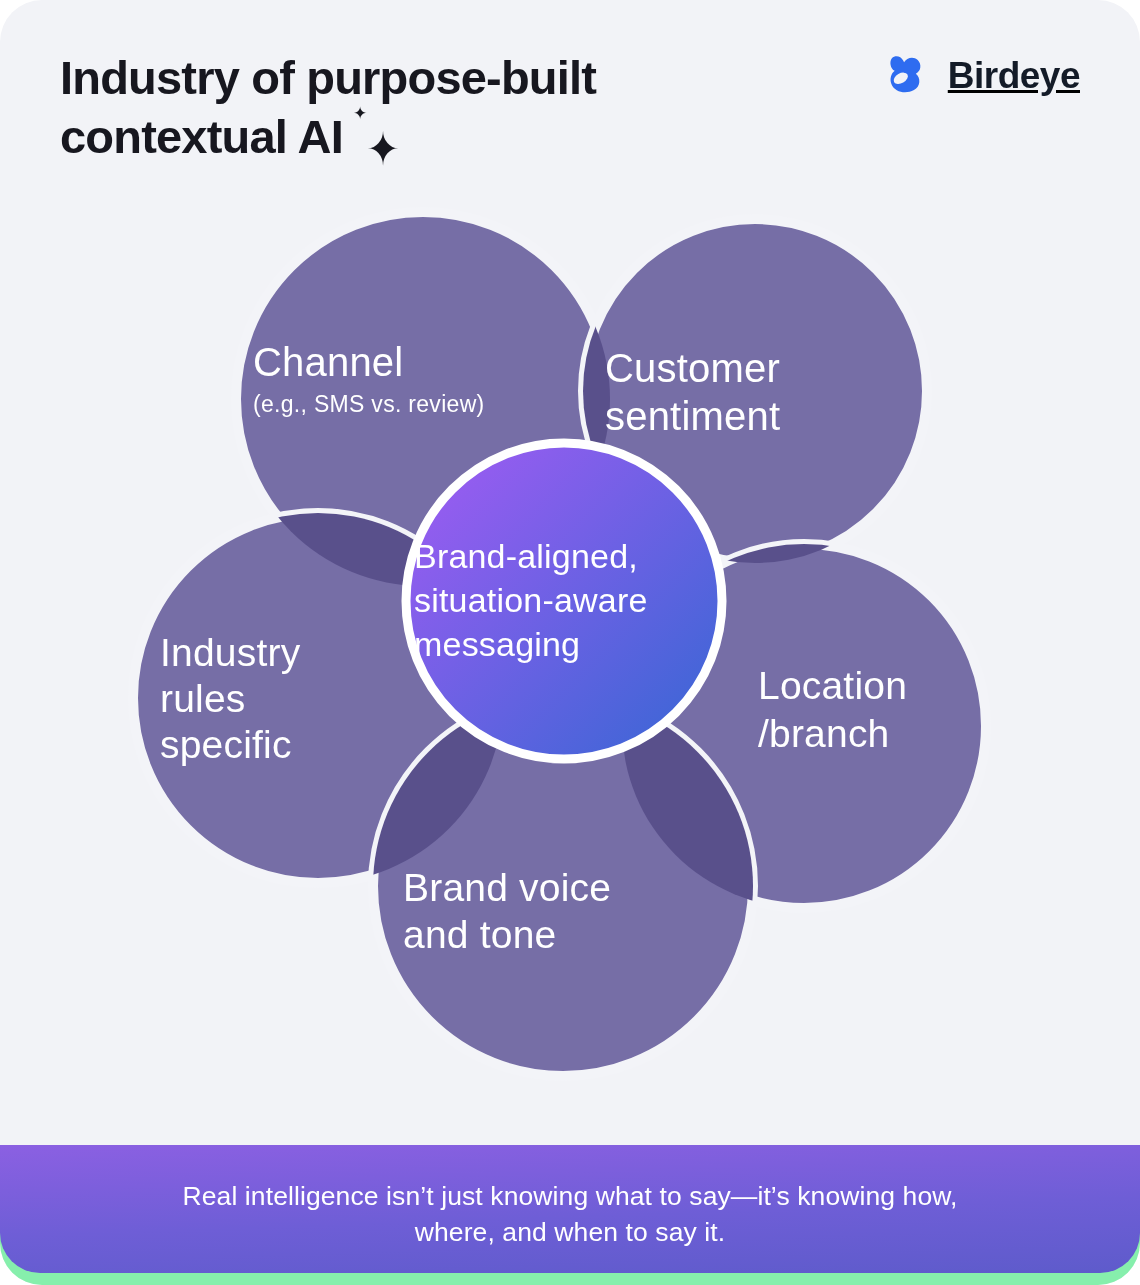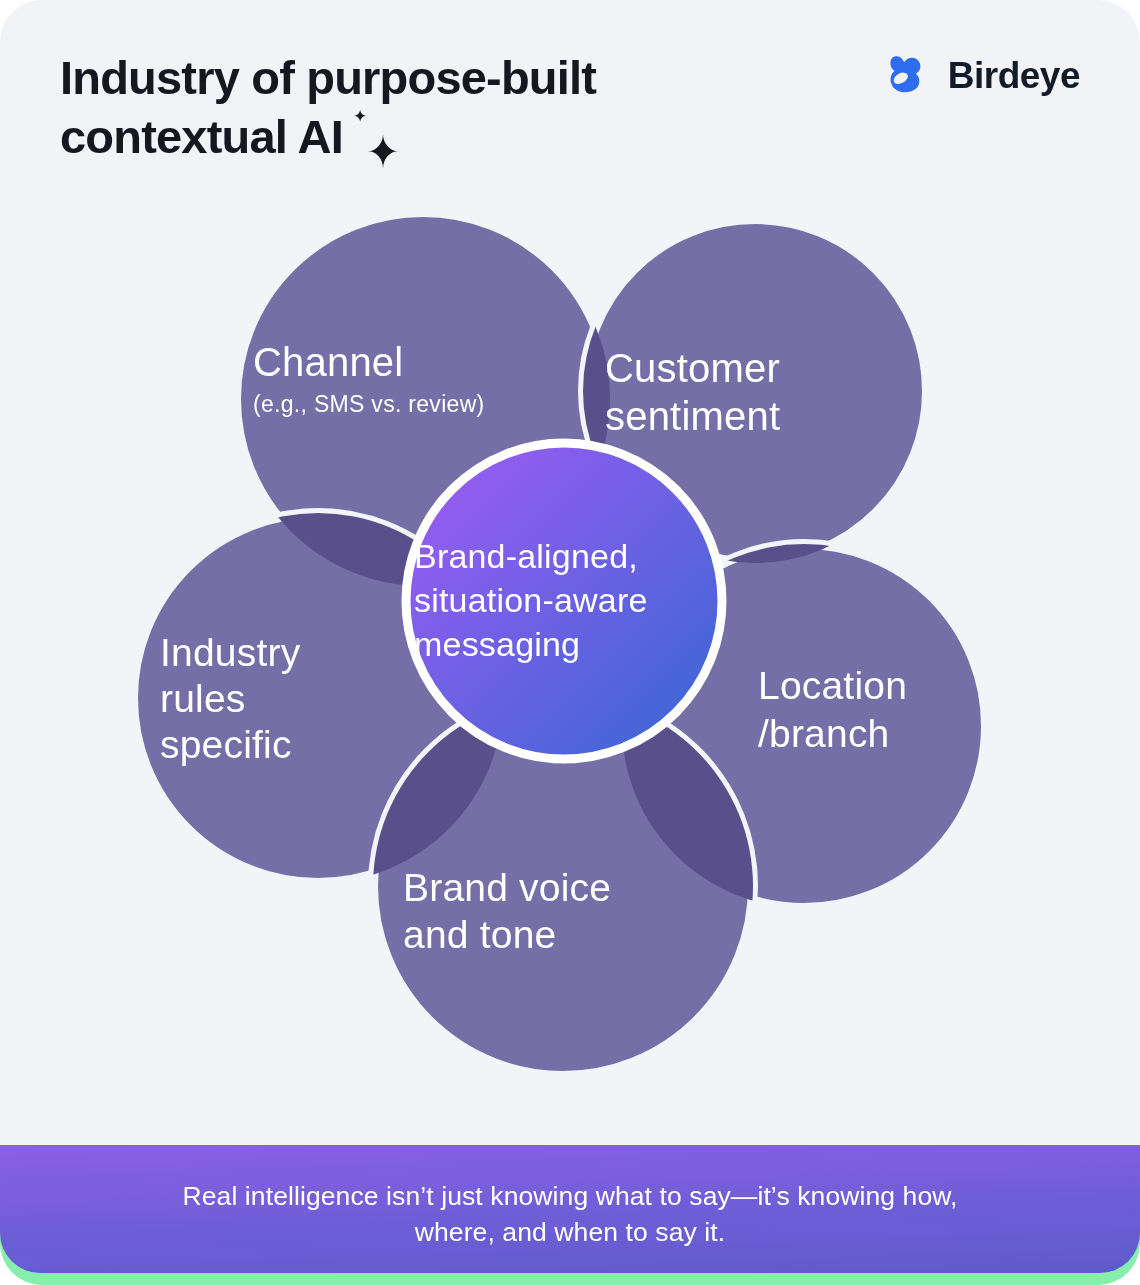--- a/index.html
+++ b/index.html
@@ -8,31 +8,31 @@
     background:#F2F3F7; border-radius:42px; overflow:hidden;
     font-family:"Liberation Sans", sans-serif;
   }
   
   .title {
     position:absolute; left:60px; top:48px;
     font-size:47px; line-height:59px; font-weight:600;
     color:#17171F; letter-spacing:-0.8px;
   }
   .title-line { display:block; }
-  .title-line2-wrap { display:flex; align-items:flex-end; }
+  .title-line2-wrap { display:flex; align-items:flex-start; }
   .sparkle-wrap { position:relative; display:inline-block; width:52px; height:56px; margin-left:6px; }
   .sparkle-big {
     position:absolute; right:2px; bottom:-6px; font-size:40px; line-height:40px;
     font-family:"DejaVu Sans", sans-serif; color:#17171F; transform:scaleY(1.15);
   }
   .sparkle-small {
     position:absolute; left:4px; top:-2px; font-size:17px; line-height:17px;
     font-family:"DejaVu Sans", sans-serif; color:#17171F;
   }
-  .logo { position:absolute; top:54px; right:60px; display:flex; align-items:center; gap:19px; }
+  .logo { position:absolute; top:54px; right:60px; display:flex; align-items:center; gap:19px;text-decoration:underline; }
   .logo svg { display:block; }
   .logo-text { font-size:37px; font-weight:800; color:#141B28; letter-spacing:-0.5px; }
 
   
   .flower { position:absolute; left:0; top:0; }
   .outer-circle { stroke:#F3F4F8; stroke-width:10; }
   .center-circle { stroke:#FFFFFF; stroke-width:9; }
 
   .node-label {
     position:absolute; color:#FFFFFF; text-align:left; font-weight:500;

